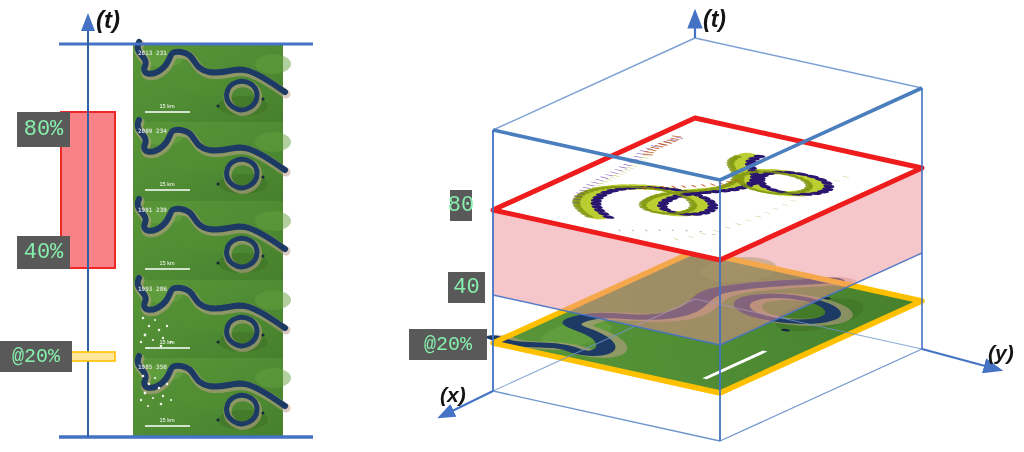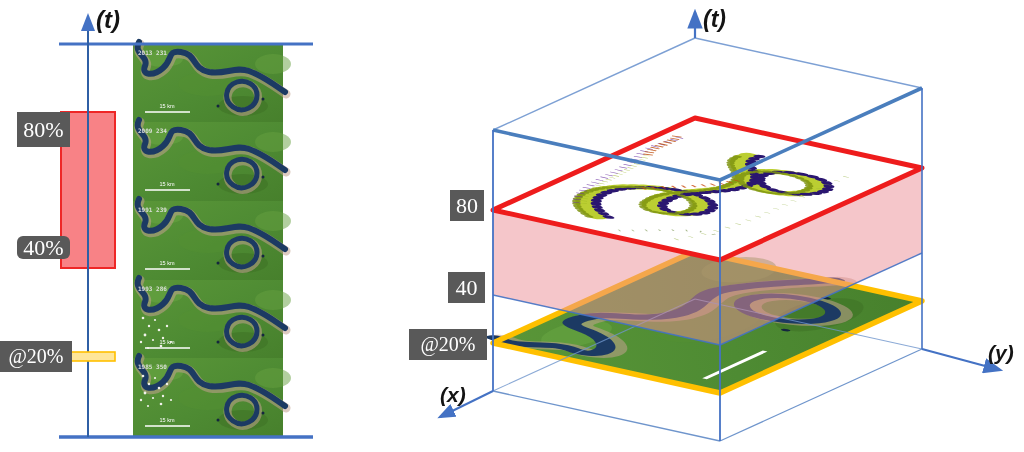--- a/index.html
+++ b/index.html
@@ -1,25 +1,25 @@
 <!DOCTYPE html>
 <html><head>
 <meta charset="utf-8">
 <style>
   html,body{margin:0;padding:0;background:#ffffff;}
   #stage{position:relative;width:1024px;height:452px;background:#ffffff;overflow:hidden;
          font-family:"Liberation Sans",sans-serif;}
   #diagram-svg{position:absolute;left:0;top:0;}
-  .glabel{position:absolute;background:#595959;color:#ffffff;
+  .glabel{position:absolute;background:#595959;color:#86efac;
           display:flex;align-items:center;justify-content:center;
-          font-family:Liberation Serif, serif;z-index:5;}
+          font-family:Liberation Mono, monospace;z-index:5;}
   .glabel.l80{left:17px;top:112px;width:53px;height:35px;font-size:22px;}
-  .glabel.l40{left:17px;top:236px;width:53px;height:23px;font-size:22px;border-radius:6px;}
+  .glabel.l40{left:17px;top:236px;width:53px;height:33px;font-size:22px;}
   .glabel.l20{left:0px;top:341px;width:72px;height:31px;font-size:20px;}
-  .glabel.r80{left:450px;top:190px;width:34px;height:31px;font-size:22px;}
+  .glabel.r80{left:450px;top:190px;width:22px;height:31px;font-size:22px;}
   .glabel.r40{left:448px;top:272px;width:37px;height:31px;font-size:22px;}
   .glabel.r20{left:409px;top:329px;width:78px;height:31px;font-size:20px;}
   .axlabel{position:absolute;font-style:italic;font-weight:600;color:#141414;z-index:6;
            font-family:"Liberation Sans",sans-serif;}
   .axlabel.lt{left:96px;top:6px;font-size:24px;}
   .axlabel.rt{left:703px;top:6px;font-size:23px;}
   .axlabel.rx{left:440px;top:383px;font-size:21px;}
   .axlabel.ry{left:988px;top:341px;font-size:21px;}
   .frame-label{font-family:"DejaVu Sans Mono",monospace;font-weight:bold;}
   .scale-text{font-family:"Liberation Sans",sans-serif;}

